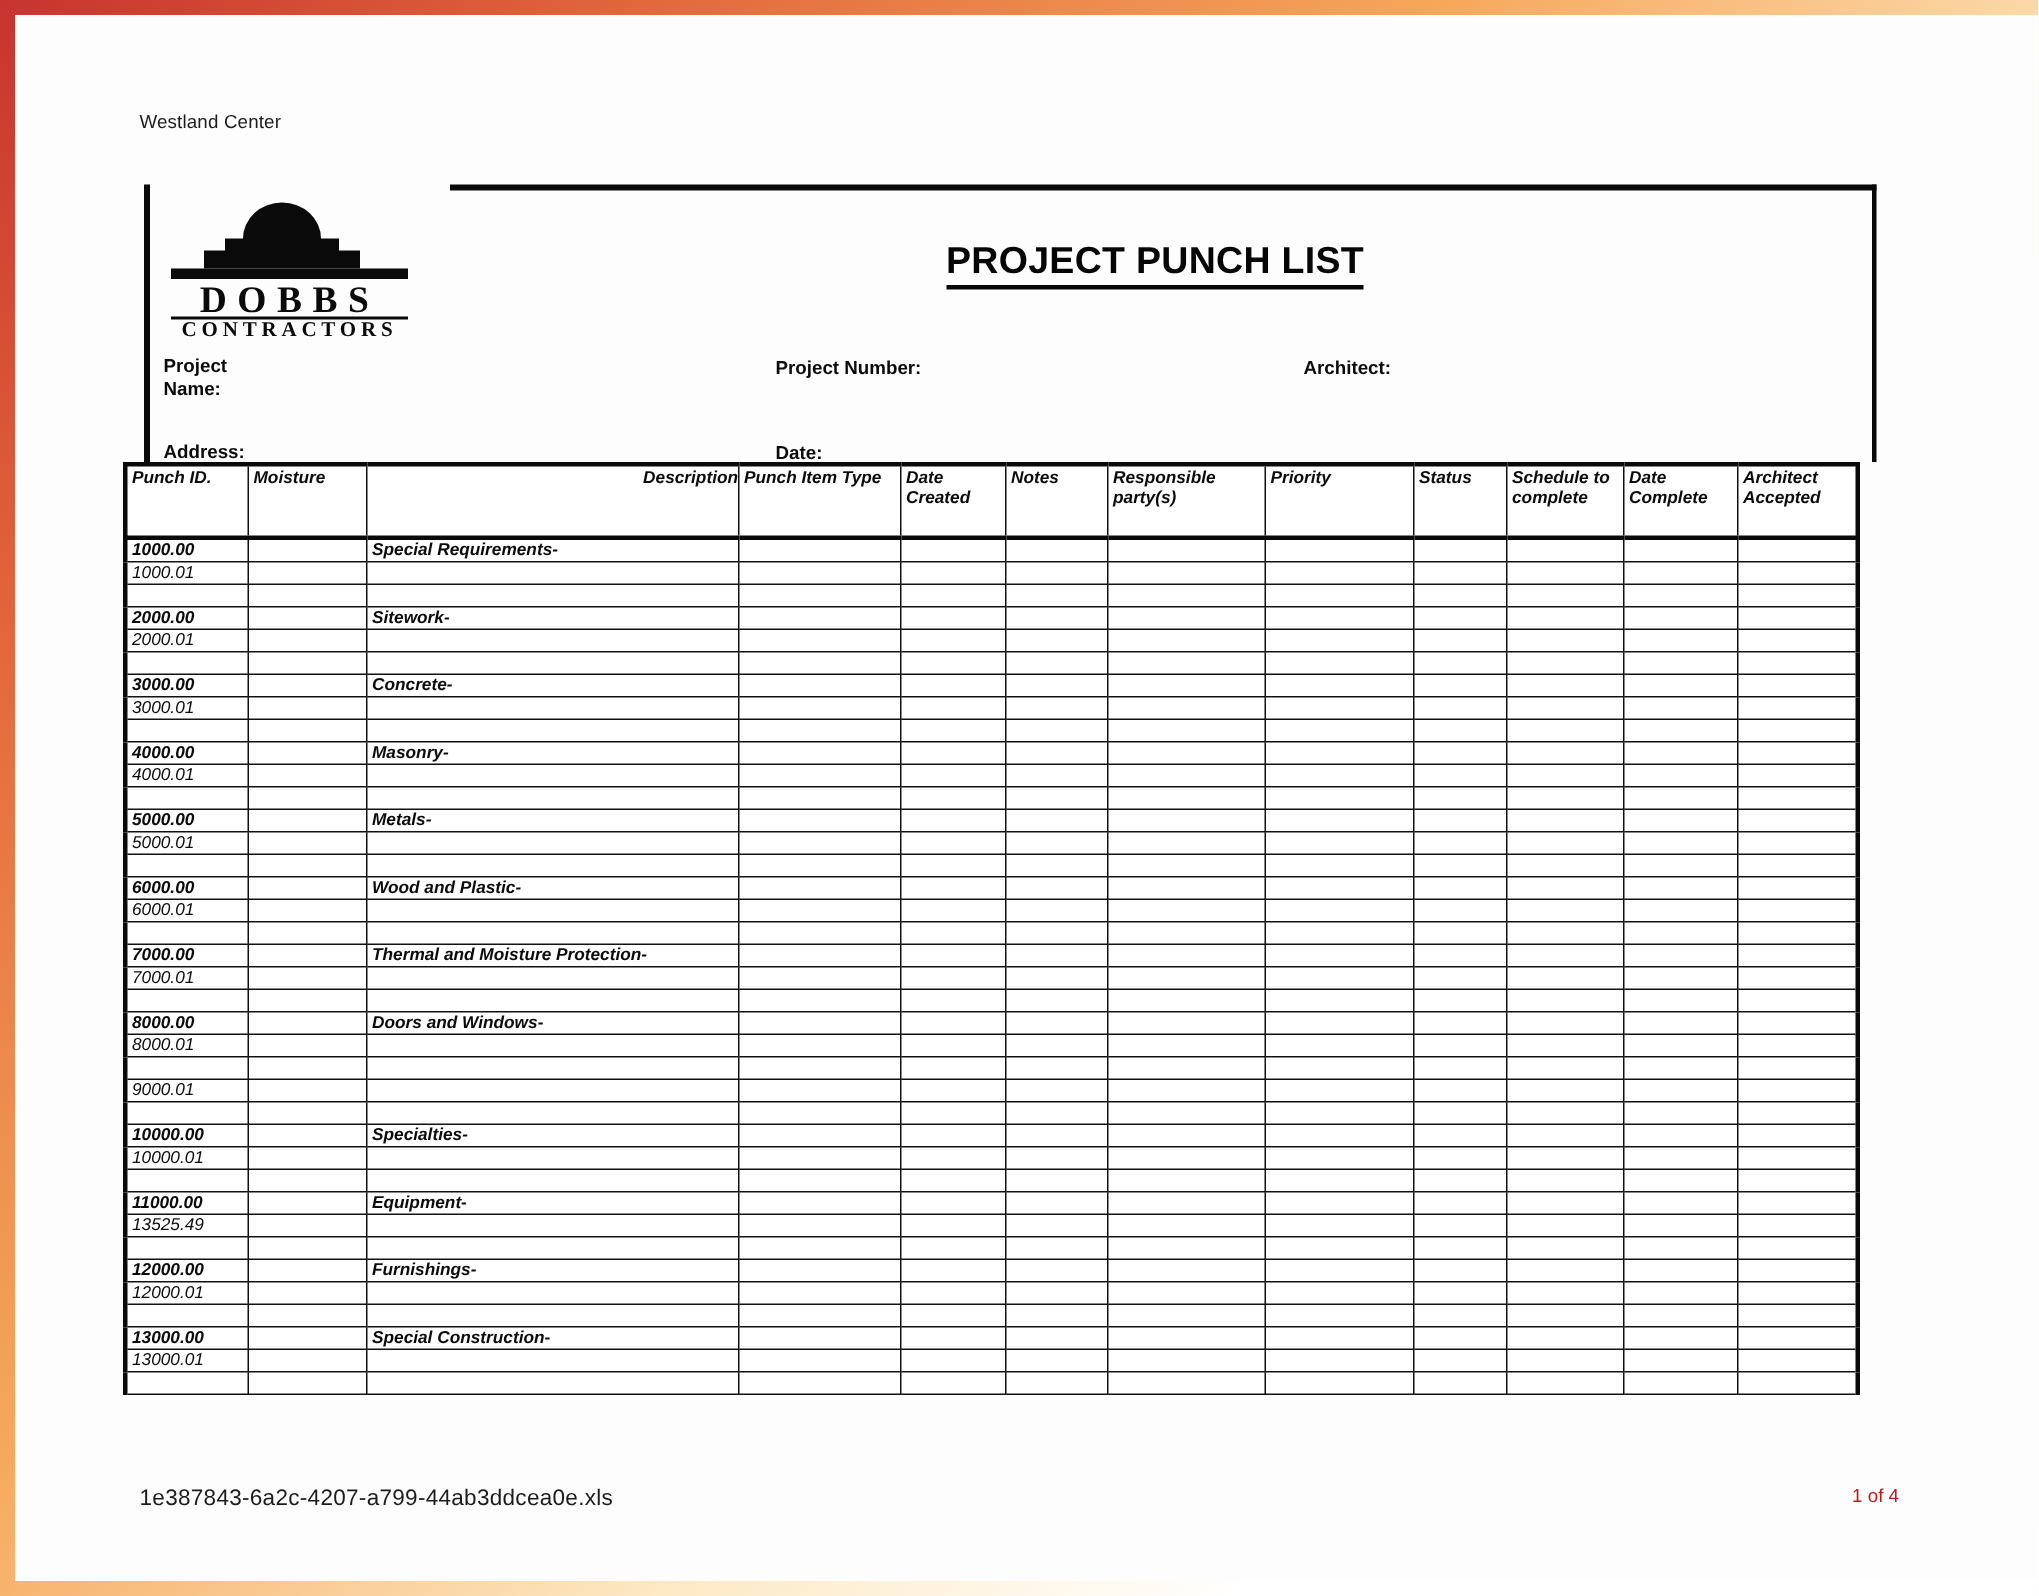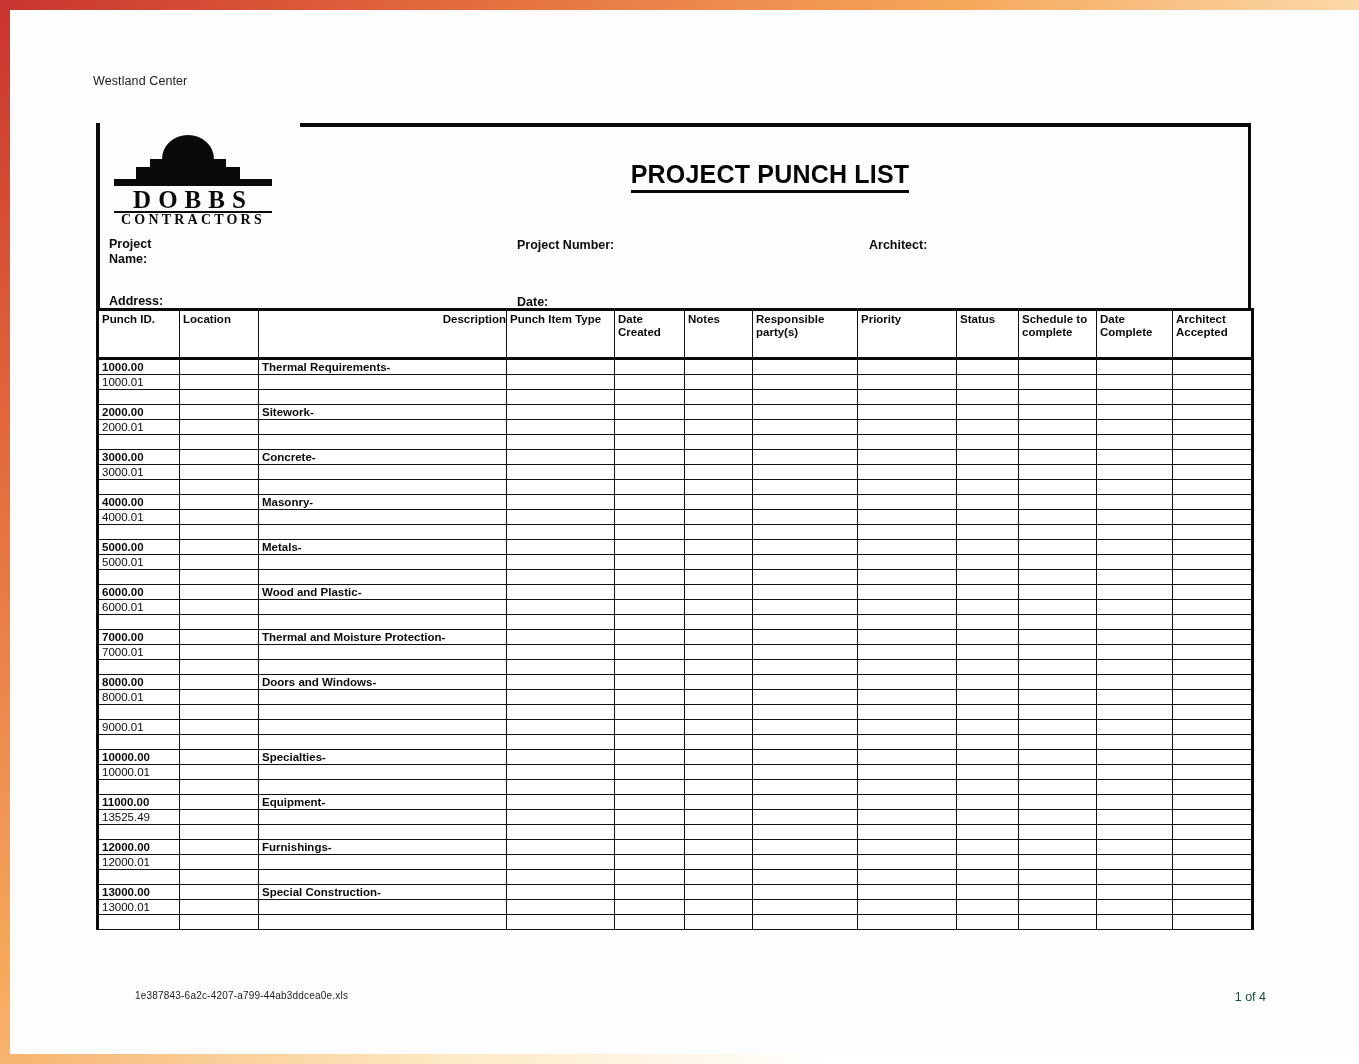--- a/index.html
+++ b/index.html
@@ -68,25 +68,26 @@
   }
   .fld-projname{left:99px;top:227px;width:95px;}
   .fld-projnum{left:507px;top:228px;}
   .fld-arch{left:859px;top:228px;}
   .fld-address{left:99px;top:284px;}
   .fld-date{left:507px;top:285px;}
 
   
   #punch-table{
     position:absolute;
-    left:86px;top:298px;
+    left:72px;top:298px;
     width:1155px;
     border-collapse:collapse;
     table-layout:fixed;
     background:#ffffff;
+    font-style:italic;
   }
   #punch-table th,#punch-table td{
     border:1px solid #111;
     padding:0;
     font-size:11.5px;
     color:#0b0b0b;
     vertical-align:top;
     overflow:hidden;
   }
   #punch-table thead th{
@@ -104,25 +105,25 @@
   #punch-table td:first-child{border-left:3px solid #0a0a0a;}
   #punch-table td:last-child{border-right:3px solid #0a0a0a;}
   tr.major td{font-weight:bold;border-top:2px solid #0a0a0a;}
   tr.minor td{font-weight:normal;}
   tr.spacer td{height:15px;}
   tr.lastrow td{border-bottom:3px solid #0a0a0a;height:16px;}
 
   
   .footer-file{
     position:absolute;left:83px;top:980px;
-    font-size:10px;color:#1c1c1c;letter-spacing:.2px;margin-left:42px;
+    font-size:15px;color:#1c1c1c;letter-spacing:.2px;
   }
   .footer-page{
     position:absolute;right:83px;top:980px;
-    font-size:12.5px;color:#14532d;
+    font-size:12.5px;color:#b91c1c;
   }
 </style>
 </head>
 <body>
 
 <div id="page-frame">
   <div id="page-inner">
     <div id="sheet">
 
       <div class="hdr-note">Westland Center</div>
@@ -162,21 +163,21 @@
             <col style="width: 105px;">
             <col style="width: 99px;">
             <col style="width: 62px;">
             <col style="width: 78px;">
             <col style="width: 76px;">
             <col style="width: 80px;">
           </colgroup>
         <thead>
           <tr>
               <th style="white-space: pre-line;">Punch ID.</th>
-              <th style="white-space: pre-line;">Location</th>
+              <th style="white-space: pre-line;">Moisture</th>
               <th style="white-space: pre-line; text-align: right;">Description</th>
               <th style="white-space: pre-line;">Punch Item Type</th>
               <th style="white-space: pre-line;">Date
 Created</th>
               <th style="white-space: pre-line;">Notes</th>
               <th style="white-space: pre-line;">Responsible
 party(s)</th>
               <th style="white-space: pre-line;">Priority</th>
               <th style="white-space: pre-line;">Status</th>
               <th style="white-space: pre-line; margin-top: 18px;">Schedule to
@@ -184,21 +185,21 @@
               <th style="white-space: pre-line;">Date
 Complete</th>
               <th style="white-space: pre-line;">Architect
 Accepted</th>
             </tr>
         </thead>
         <tbody>
             <tr class="major">
               <td>1000.00</td>
               <td></td>
-              <td>Thermal Requirements-</td>
+              <td>Special Requirements-</td>
               <td></td>
               <td></td>
               <td></td>
               <td></td>
               <td></td>
               <td></td>
               <td></td>
               <td></td>
               <td></td>
             </tr>

